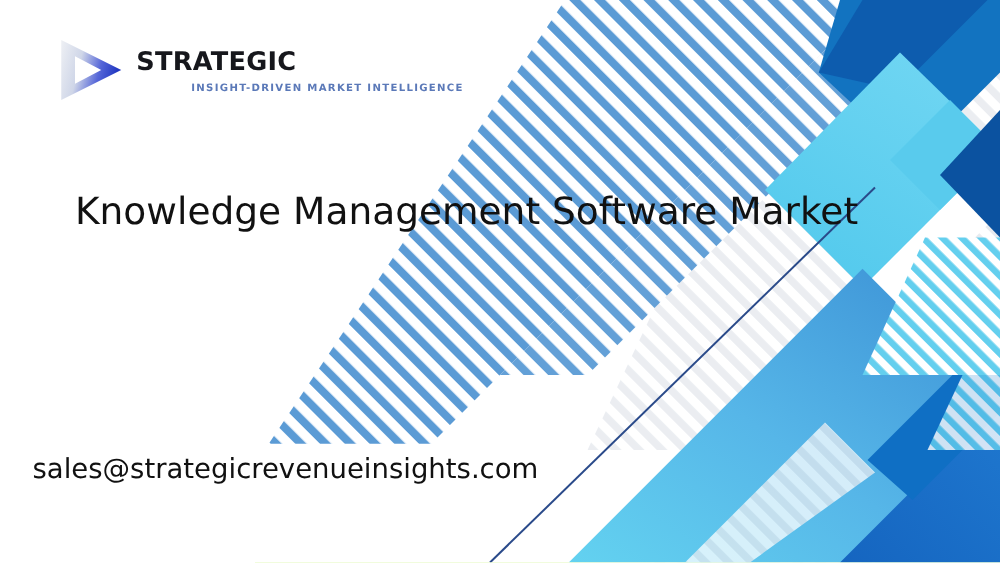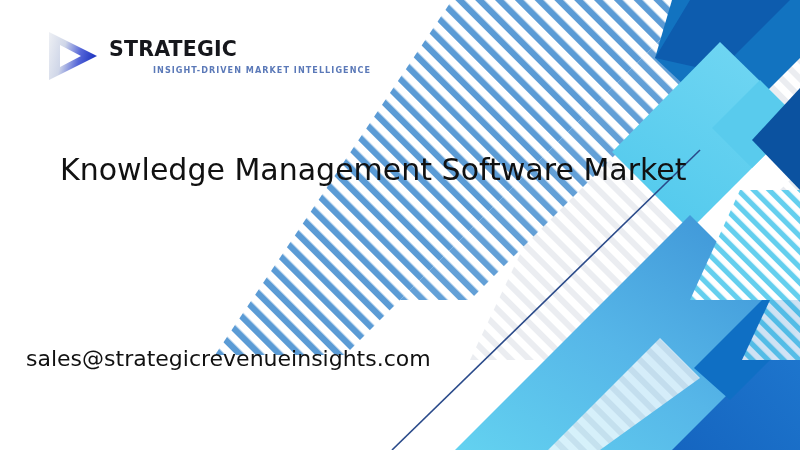--- a/index.html
+++ b/index.html
@@ -81,21 +81,21 @@
     font-size: 30px;
     line-height: 1.2;
     color: #111111;
     white-space: nowrap;
   }
 
   
   #contact-email {
     position: absolute;
     left: 26px;
-    top: 346px;
+    top: 363px;
     z-index: 6;
     font-family: "DejaVu Sans", "Liberation Sans", sans-serif;
     font-weight: 400;
     font-size: 22px;
     line-height: 1.2;
     color: #111111;
     white-space: nowrap;
     text-align: right;
   }
 </style>

